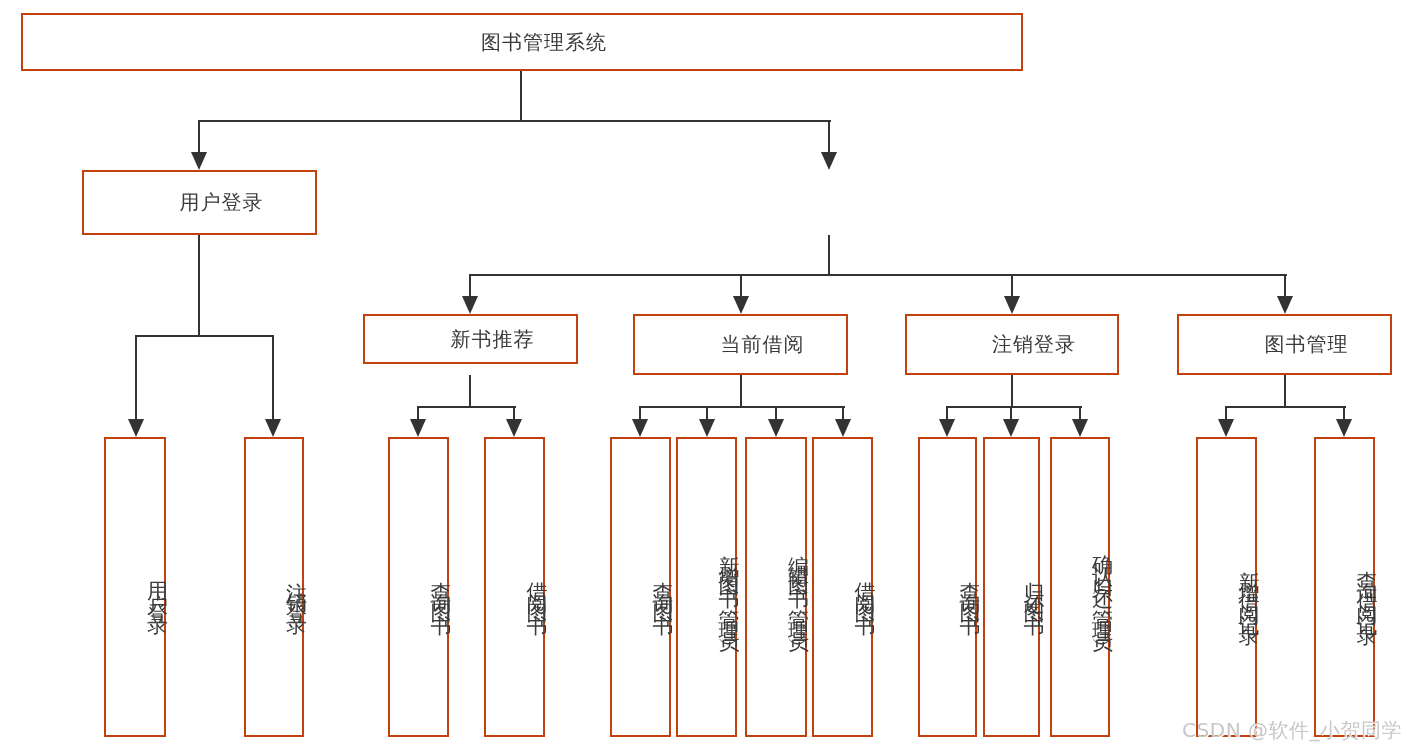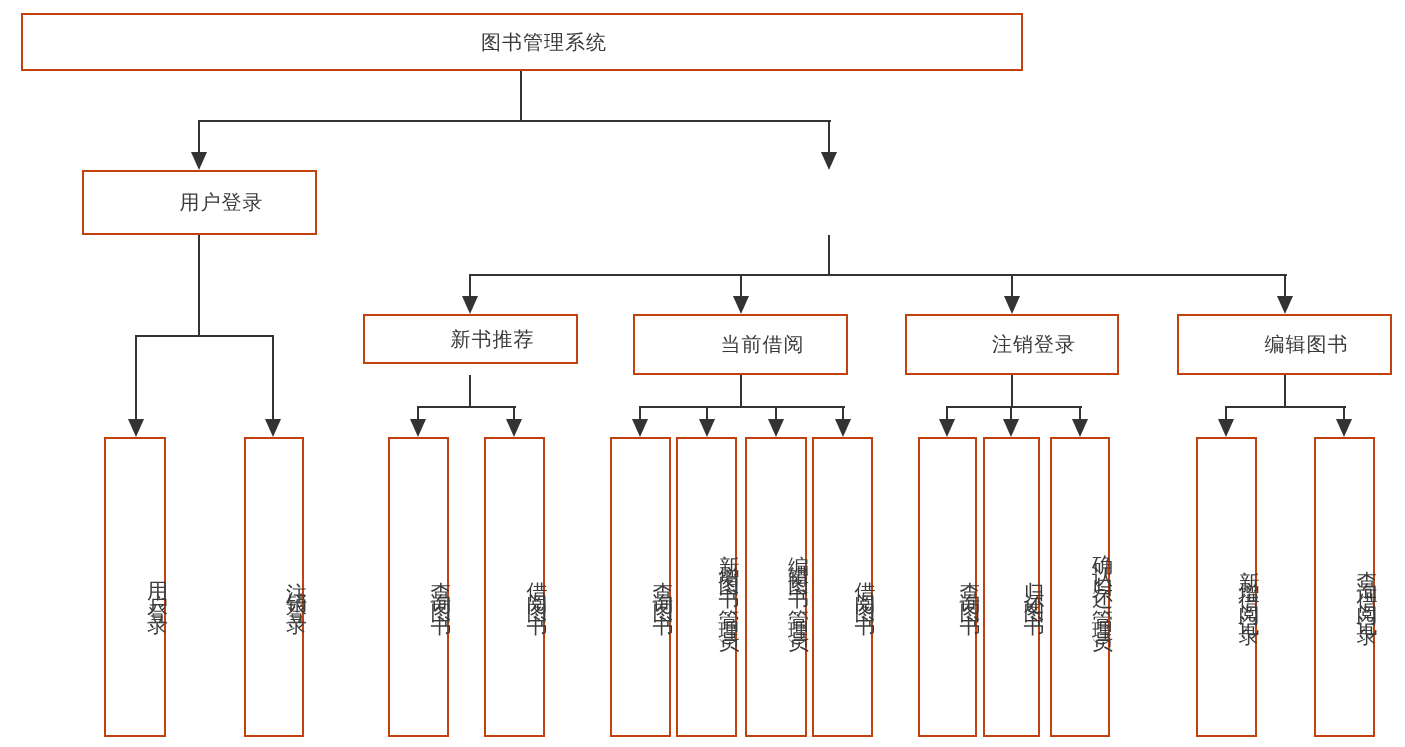--- a/index.html
+++ b/index.html
@@ -59,21 +59,21 @@
   <div class="line" style="left:740px;top:276px;width:2px;height:20px"></div>
   <div class="arrow" style="left:733px;top:296px"></div>
   <div class="line" style="left:1011px;top:276px;width:2px;height:20px"></div>
   <div class="arrow" style="left:1004px;top:296px"></div>
   <div class="line" style="left:1284px;top:276px;width:2px;height:20px"></div>
   <div class="arrow" style="left:1277px;top:296px"></div>
 
   <div class="box hbox" style="left:363px;top:314px;width:215px;height:50px">新书推荐</div>
   <div class="box hbox" style="left:633px;top:314px;width:215px;height:61px">当前借阅</div>
   <div class="box hbox" style="left:905px;top:314px;width:214px;height:61px">注销登录</div>
-  <div class="box hbox" style="left:1177px;top:314px;width:215px;height:61px">编辑图书</div>
+  <div class="box hbox" style="left:1177px;top:314px;width:215px;height:61px">图书管理</div>
 
   <div class="line" style="left:469px;top:375px;width:2px;height:33px"></div>
   <div class="line" style="left:417px;top:406px;width:99px;height:2px"></div>
   <div class="line" style="left:417px;top:408px;width:2px;height:11px"></div>
   <div class="arrow" style="left:410px;top:419px"></div>
   <div class="line" style="left:513px;top:408px;width:2px;height:11px"></div>
   <div class="arrow" style="left:506px;top:419px"></div>
 
   <div class="line" style="left:740px;top:375px;width:2px;height:33px"></div>
   <div class="line" style="left:639px;top:406px;width:206px;height:2px"></div>
@@ -113,14 +113,15 @@
   <div class="box vbox" style="left:745px;top:437px;width:62px;height:300px">编辑图书（管理员）</div>
   <div class="box vbox" style="left:812px;top:437px;width:61px;height:300px">借阅图书</div>
 
   <div class="box vbox" style="left:918px;top:437px;width:59px;height:300px">查询图书</div>
   <div class="box vbox" style="left:983px;top:437px;width:57px;height:300px">归还图书</div>
   <div class="box vbox" style="left:1050px;top:437px;width:60px;height:300px">确认归还（管理员）</div>
 
   <div class="box vbox" style="left:1196px;top:437px;width:61px;height:300px">新增借阅记录</div>
   <div class="box vbox" style="left:1314px;top:437px;width:61px;height:300px">查询借阅记录</div>
 
+  <div class="watermark">CSDN @软件_小贺同学</div>
 
 </div>
 
 </body></html>

